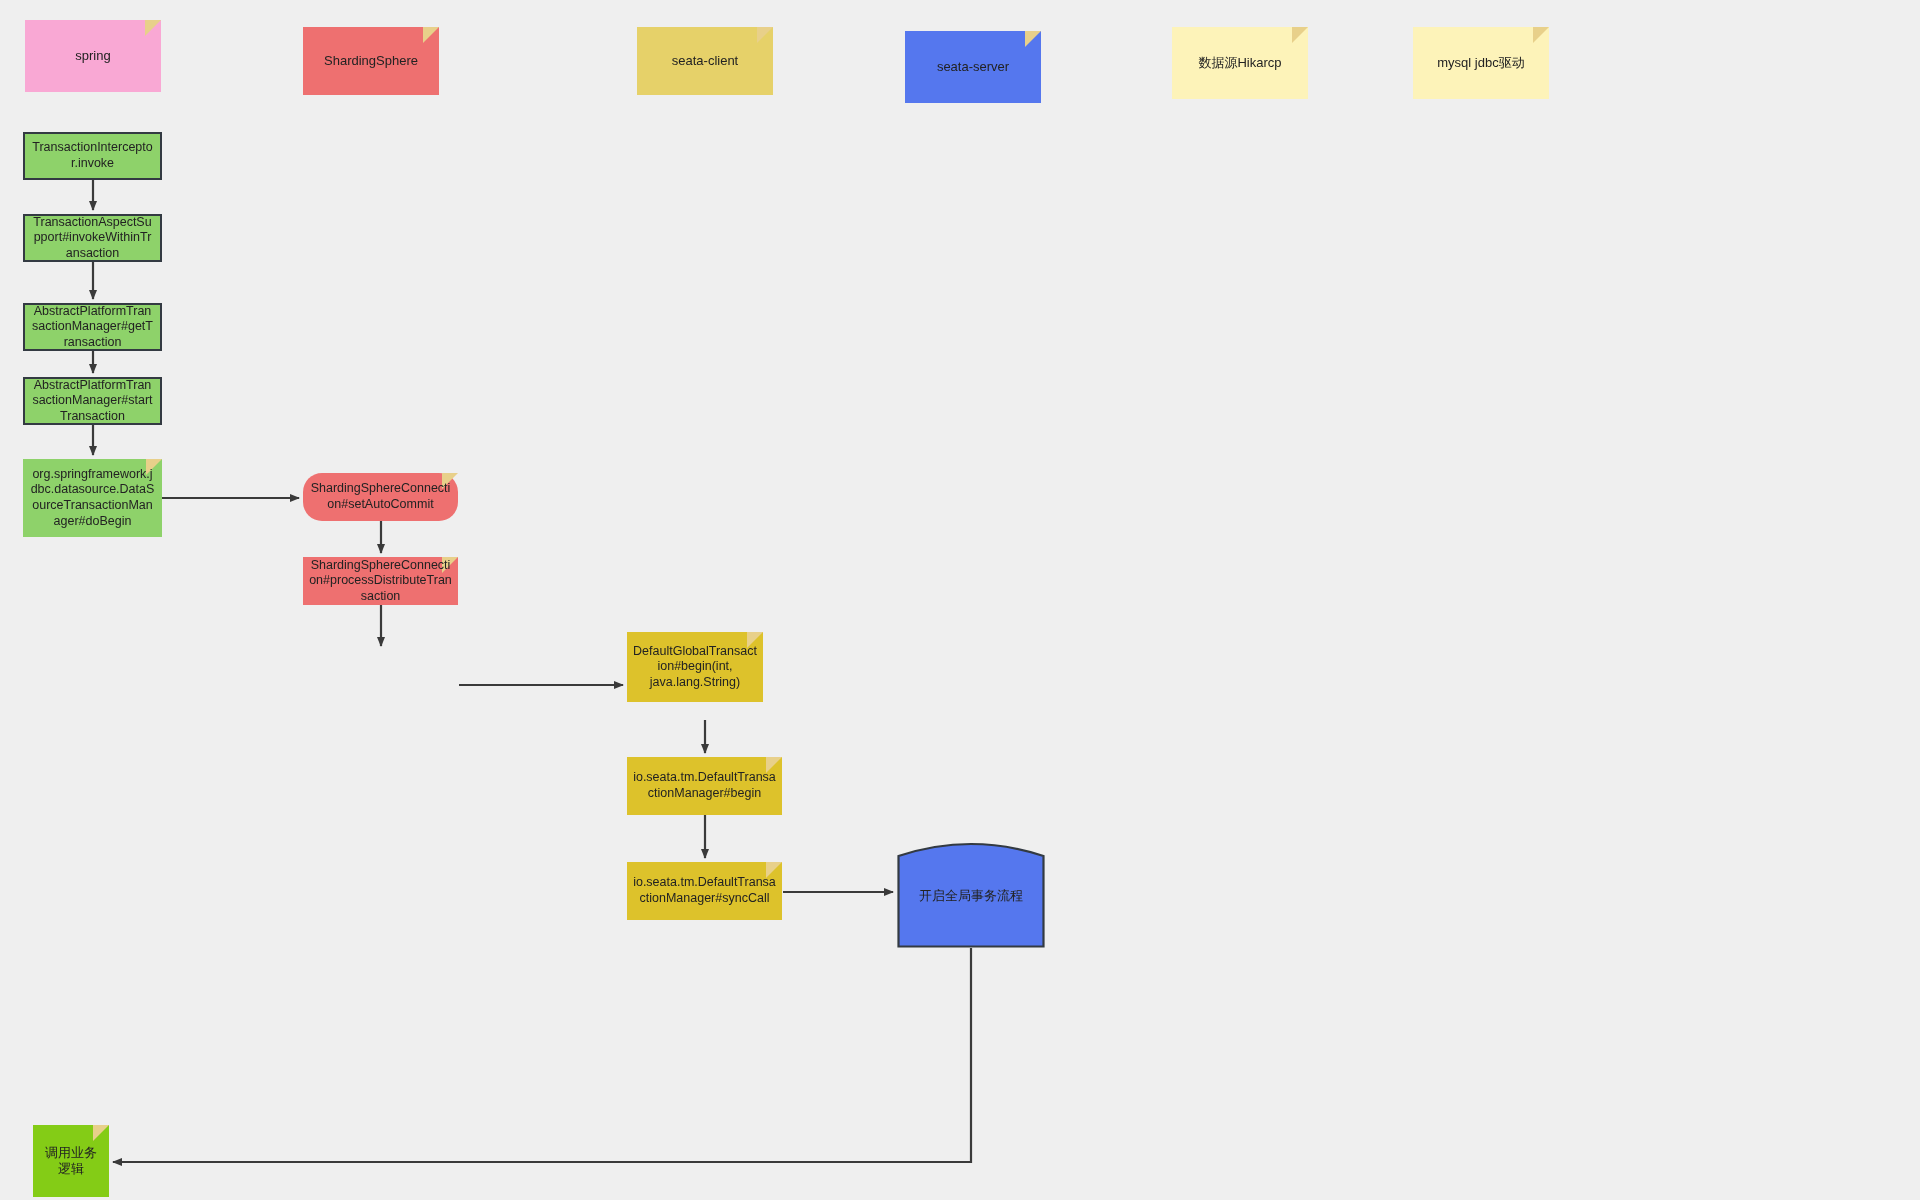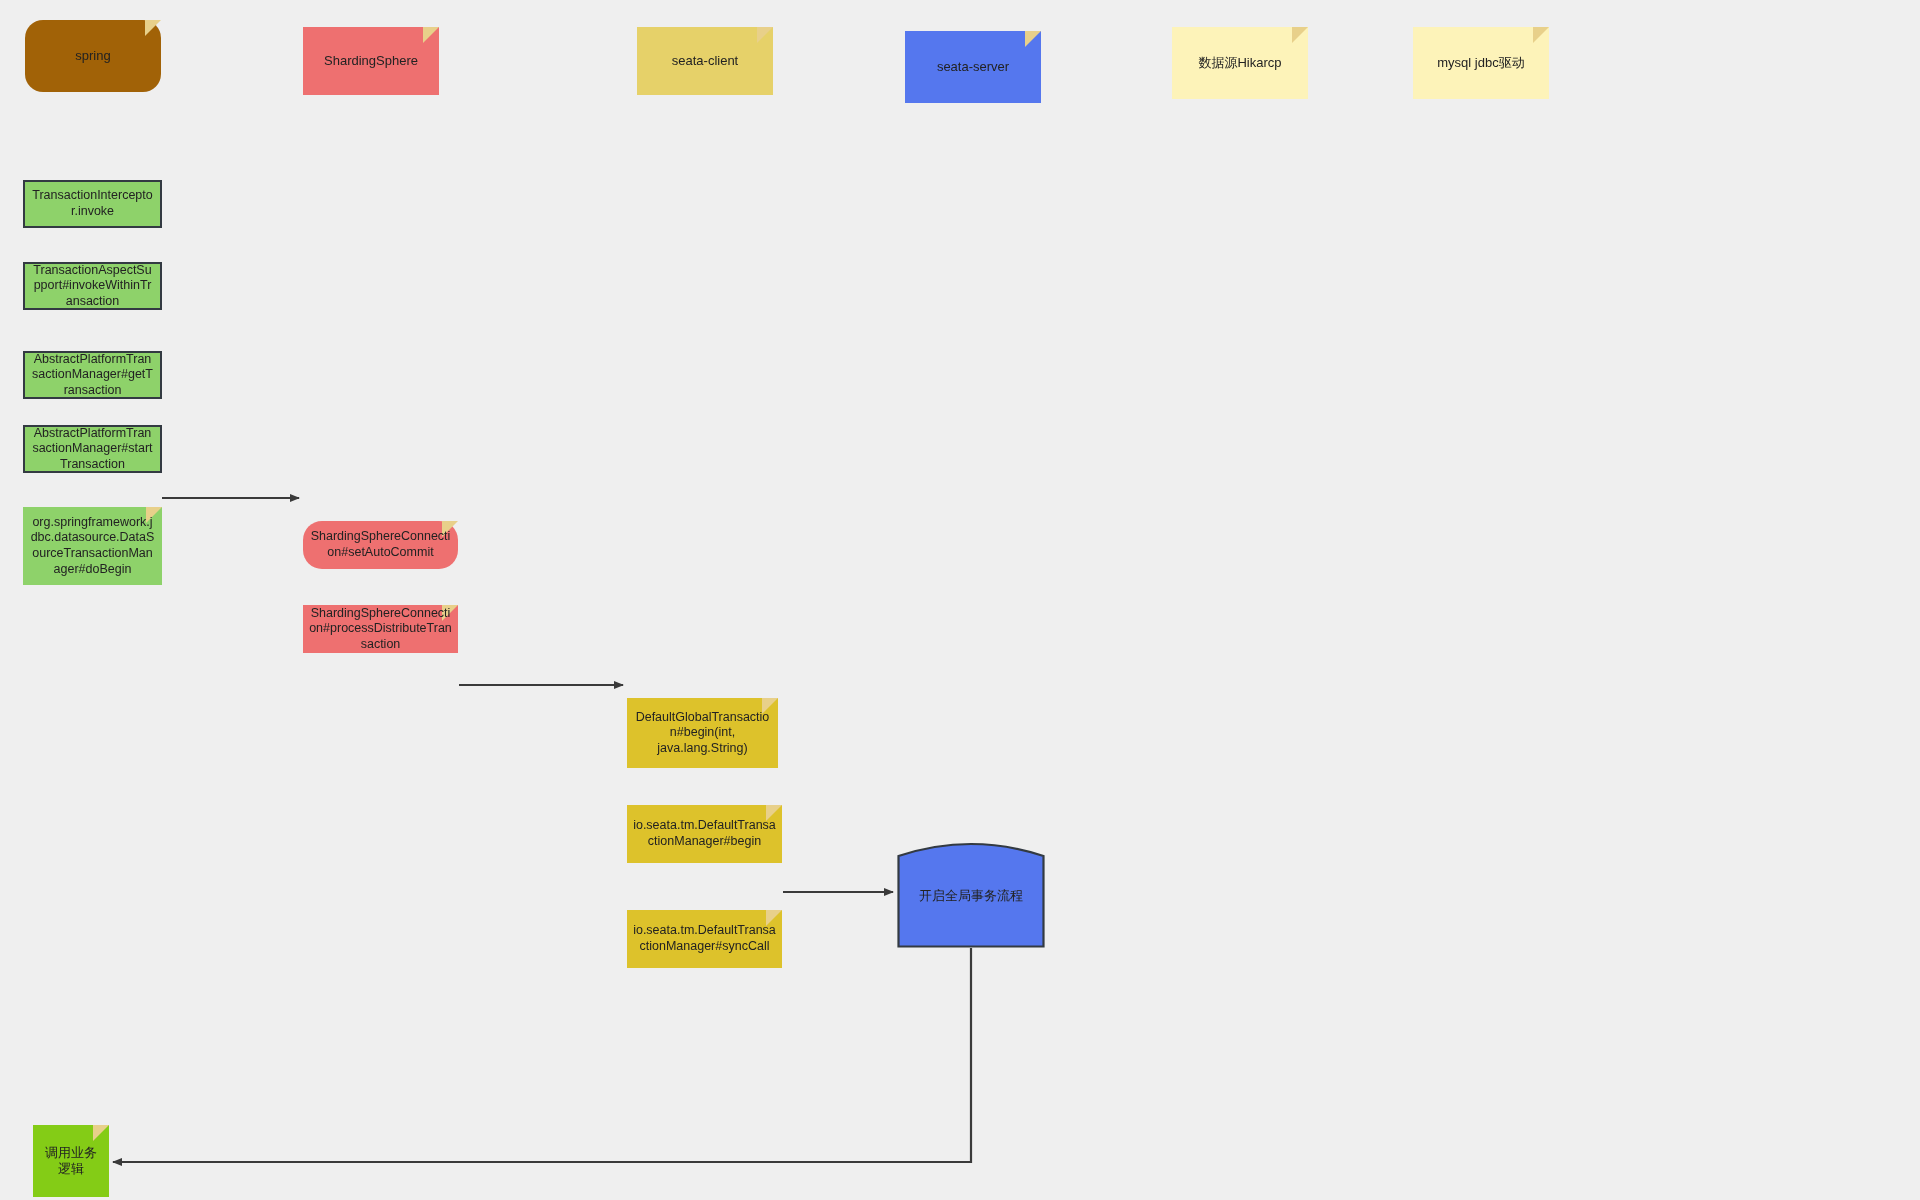--- a/index.html
+++ b/index.html
@@ -54,21 +54,20 @@
     position: relative;
     z-index: 2;
     display: block;
     width: 100%;
   }
   .legend {
     font-size: 13px;
   }
   .step {
     font-size: 12.5px;
-    margin-top: 48px;
   }
   .cn {
     font-size: 13px;
   }
   
   .arch {
     background: none !important;
     border: none;
     padding: 0;
   }
@@ -103,21 +102,21 @@
       <path d="M 381,521 L 381,553"></path>
       <path d="M 381,605 L 381,646"></path>
       <path d="M 459,685 L 623,685"></path>
       <path d="M 705,720 L 705,753"></path>
       <path d="M 705,815 L 705,858"></path>
       <path d="M 783,892 L 893,892"></path>
       <path d="M 971,948 L 971,1162 L 113,1162"></path>
     </g>
   </svg>
 
-  <div class="node note legend" style="left:25px; top:20px; width:136px; height:72px; background:#a16207;border-radius:18px;">
+  <div class="node note legend" style="left:25px; top:20px; width:136px; height:72px; background:#f9a8d4;">
     <span class="fold-tri"></span>
     <span class="legend-label">spring</span>
   </div>
 
   <div class="node note legend" style="left:303px; top:27px; width:136px; height:68px; background:#ee7070;">
     <span class="fold-tri"></span>
     <span class="legend-label">ShardingSphere</span>
   </div>
 
   <div class="node note legend" style="left:637px; top:27px; width:136px; height:68px; background:#e6d169;">
@@ -165,21 +164,21 @@
     <span class="fold-tri"></span>
     <span class="node-label">ShardingSphereConnection#setAutoCommit</span>
   </div>
 
   <div class="node note step" style="left:303px; top:557px; width:155px; height:48px; background:#ee7070;">
     <span class="fold-tri"></span>
     <span class="node-label">ShardingSphereConnection#processDistributeTransaction</span>
   </div>
 
 
-  <div class="node note step" style="left:627px; top:650px; width:151px; height:70px; background:#ddc22b;">
+  <div class="node note step" style="left:627px; top:632px; width:136px; height:70px; background:#ddc22b;">
     <span class="fold-tri"></span>
     <span class="node-label">DefaultGlobalTransaction#begin(int, java.lang.String)</span>
   </div>
 
   <div class="node note step" style="left:627px; top:757px; width:155px; height:58px; background:#ddc22b;">
     <span class="fold-tri"></span>
     <span class="node-label">io.seata.tm.DefaultTransactionManager#begin</span>
   </div>
 
   <div class="node note step" style="left:627px; top:862px; width:155px; height:58px; background:#ddc22b;">

